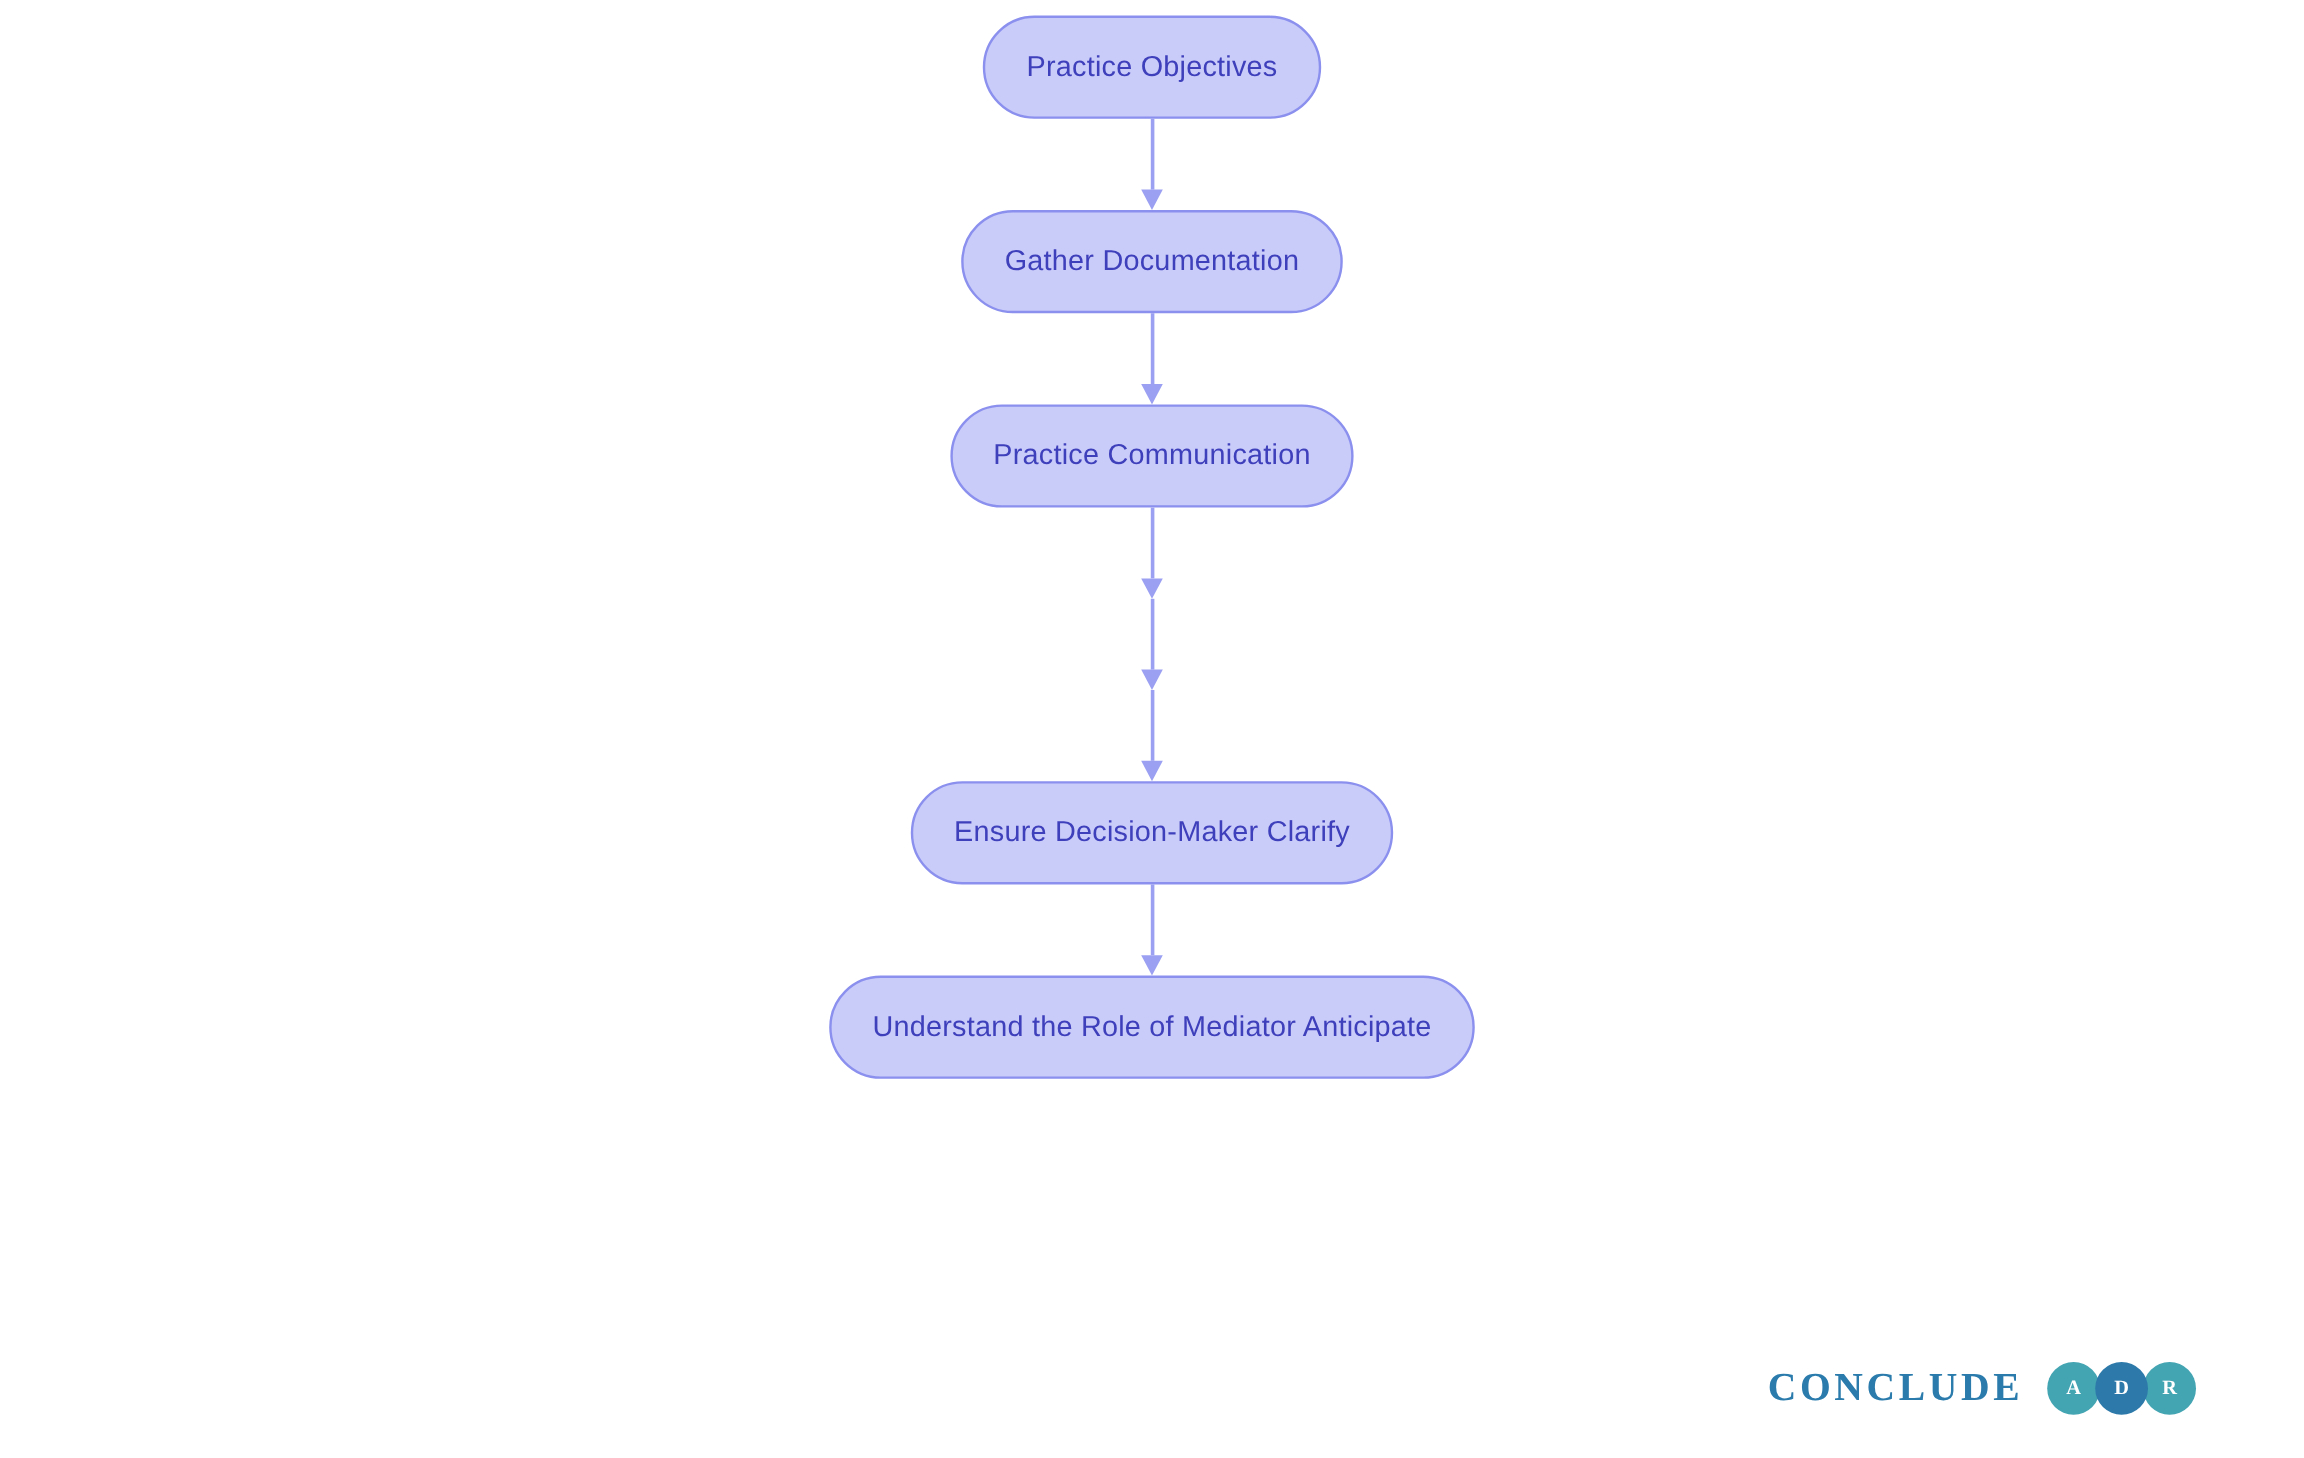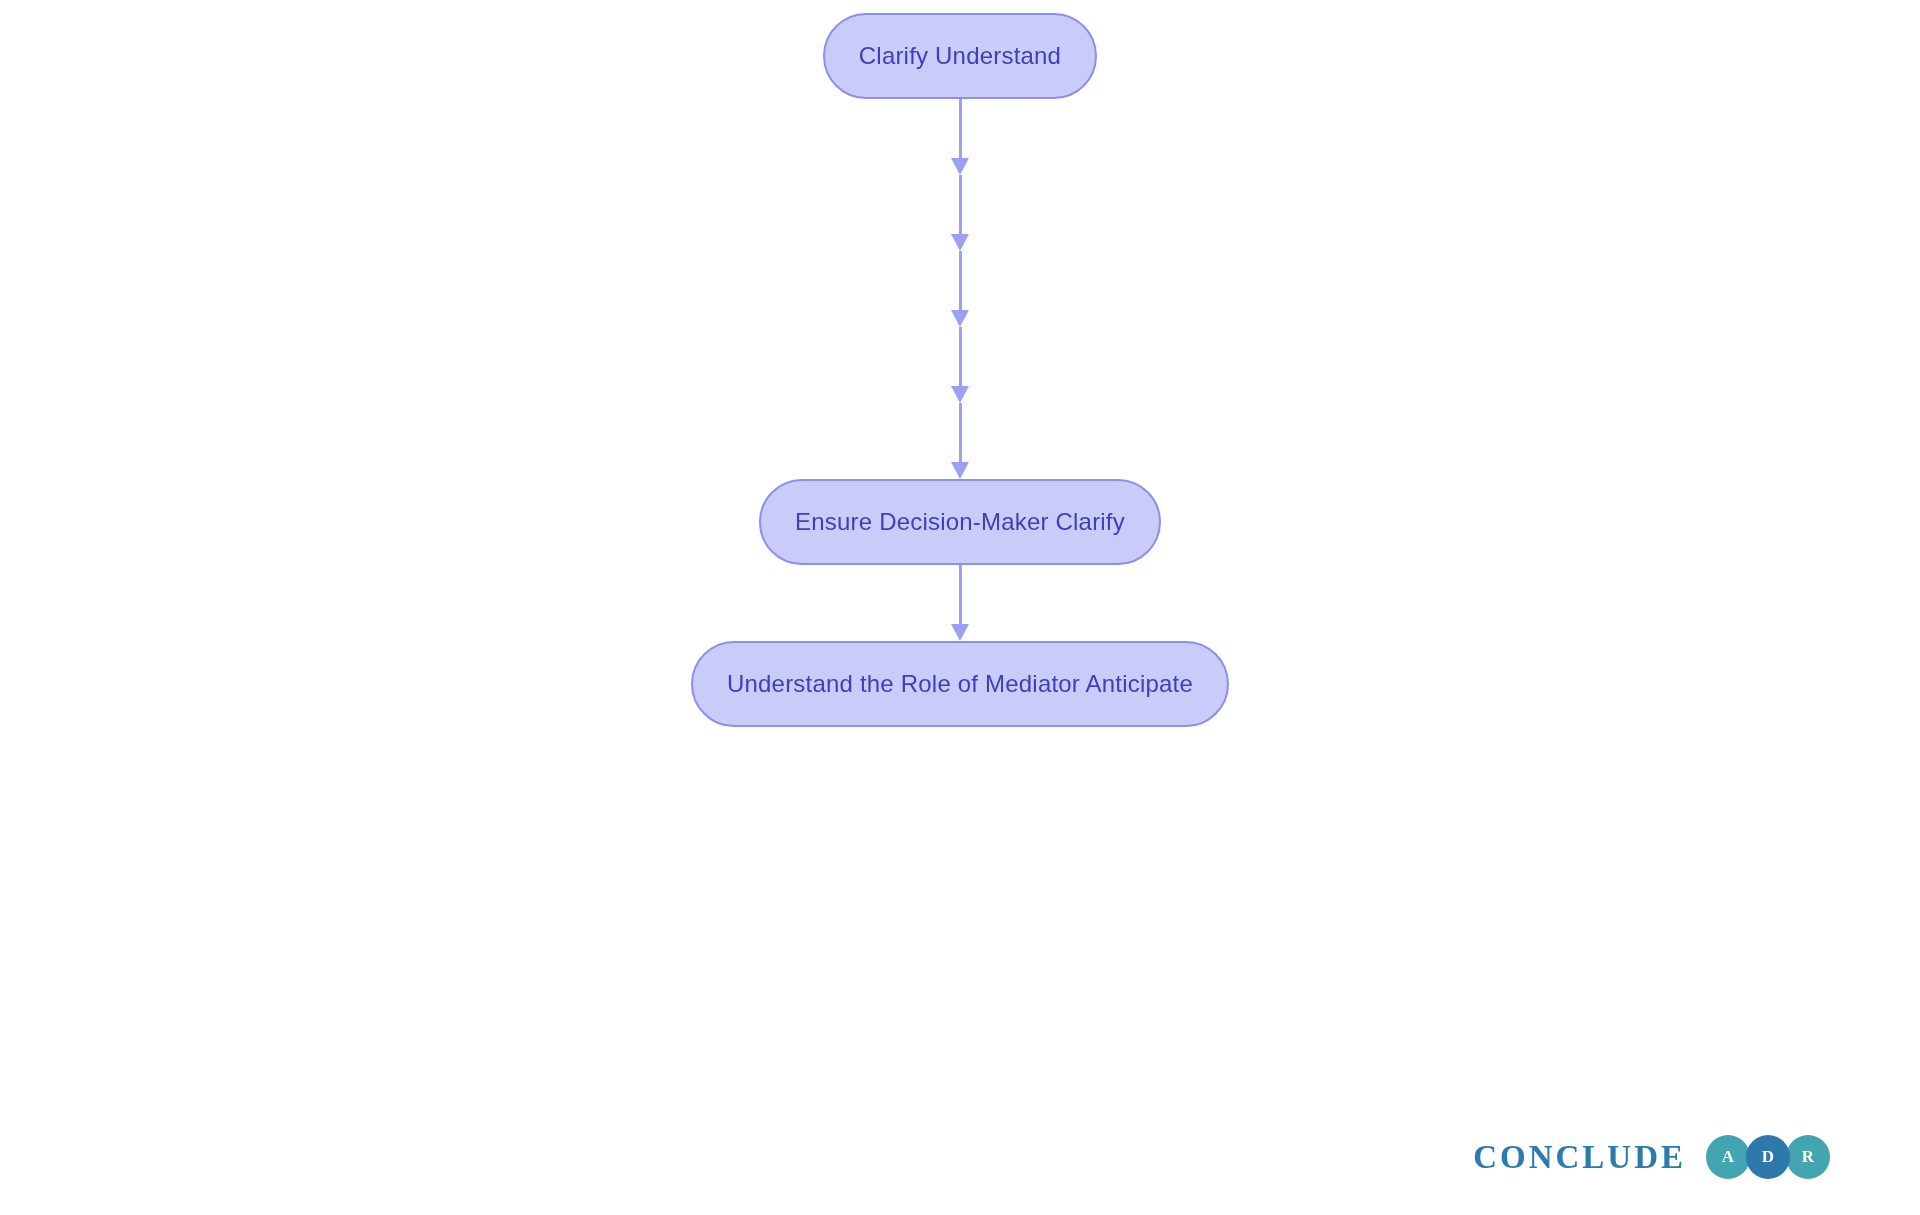--- a/index.html
+++ b/index.html
@@ -96,34 +96,40 @@
   .badge + .badge { margin-left: -4px; }
   .badge.center { z-index: 2; }
 </style>
 </head>
 <body>
 
 <div class="canvas">
 
   <div class="flow">
   <div class="node">
-    <span class="node-label">Clarify Understand</span>
+    <span class="node-label">Practice Objectives</span>
   </div>
 
   <div class="connector">
     <div class="connector-line"></div>
     <div class="connector-arrowhead"></div>
   </div>
 
+  <div class="node">
+    <span class="node-label">Gather Documentation</span>
+  </div>
 
   <div class="connector">
     <div class="connector-line"></div>
     <div class="connector-arrowhead"></div>
   </div>
 
+  <div class="node">
+    <span class="node-label">Practice Communication</span>
+  </div>
 
   <div class="connector">
     <div class="connector-line"></div>
     <div class="connector-arrowhead"></div>
   </div>
 
 
   <div class="connector">
     <div class="connector-line"></div>
     <div class="connector-arrowhead"></div>

